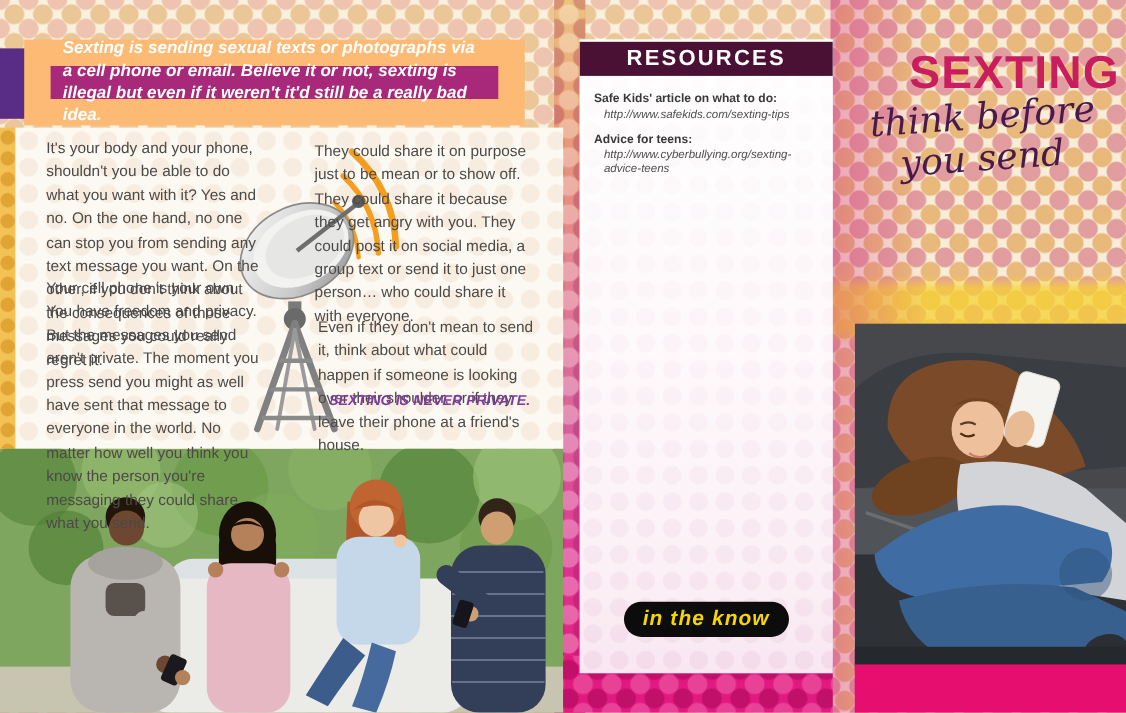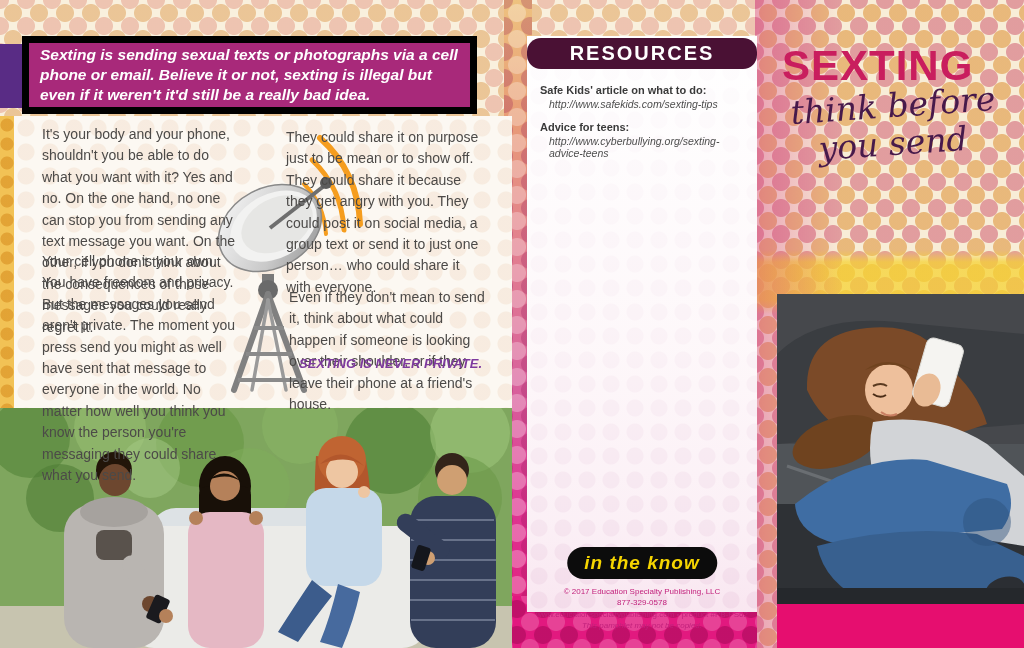--- a/index.html
+++ b/index.html
@@ -44,22 +44,22 @@
     background-color:#f2c255;
     background-image:radial-gradient(circle at 7px 9px, rgba(216,142,32,0.6) 6px, rgba(216,142,32,0) 7px);
     background-size:15px 19px; }
 
   
   #left-card { position:absolute; left:14px; top:116px; width:498px; height:292px; z-index:2;
     background-color:#fcf8f2;
     background-image:radial-gradient(circle at 12px 12px, rgba(228,188,150,0.20) 8px, rgba(228,188,150,0) 9px);
     background-size:24px 24px; }
   #purple-tab { position:absolute; left:0; top:44px; width:32px; height:64px; background:#592c85; z-index:3; }
-  #headline-frame { position:absolute; left:22px; top:36px; width:455px; height:78px; background:#000000;
-    padding:7px; z-index:4; }
+  #headline-frame { position:absolute; left:22px; top:36px; width:455px; height:78px; background:#fdba74;
+    padding:24px; z-index:4; }
   #headline-box { width:100%; height:100%; background:#a8297a; color:#ffffff;
     font-size:15.5px; font-weight:bold; font-style:italic; line-height:1.31; padding:3px 11px;
     display:flex; align-items:center; }
   .body-par { position:absolute; z-index:4; font-size:14px; line-height:1.53; color:#4c4a48; }
   #para1 { left:42px; top:124px; width:196px; }
   #para2 { left:42px; top:251px; width:196px; }
   #para3 { left:286px; top:127px; width:194px; text-align:left; }
   #para4 { left:289px; top:287px; width:202px; }
   #tagline { position:absolute; left:278px; top:356px; width:204px; z-index:4; text-align:right;
     color:#7e3a9e; font-weight:bold; font-style:italic; font-size:13px; }
@@ -68,33 +68,33 @@
   #photo-teens { position:absolute; left:0; top:408px; width:512px; height:240px; z-index:3; display:block; }
 
   
   #mid-card { position:absolute; left:527px; top:36px; width:230px; height:576px; z-index:2;
     background-color:#ffffff;
     background-image:
       linear-gradient(180deg, rgba(255,255,255,0.9) 0%, rgba(253,245,248,0.75) 55%, rgba(248,227,238,0.55) 85%, rgba(243,206,226,0.5) 100%),
       radial-gradient(circle at 12px 12px, rgba(203,150,190,0.22) 8px, rgba(203,150,190,0) 9px);
     background-size:auto, 24px 24px; }
   #resources-bar { margin-top:2px; width:100%; height:31px; background:#4a1134; color:#ffffff;
-    text-align:center; line-height:31px; font-size:20px; font-weight:bold; letter-spacing:2px;border-radius:14px; }
+    text-align:center; line-height:31px; font-size:20px; font-weight:bold; letter-spacing:2px; }
   #resource-list { padding:15px 12px 0 13px; }
   .res-label { font-size:11px; font-weight:bold; color:#3a3a3a; margin-bottom:2px; }
   .res-url { font-size:10.5px; font-style:italic; color:#4e4e4e; margin:0 0 11px 9px; }
   #logo-pill { position:absolute; left:50%; top:511px; transform:translateX(-50%);
     background:#0c0c0c; color:#f6d500; border-radius:17px; padding:5px 17px;
     font-size:19px; font-weight:bold; font-style:italic; letter-spacing:1px; white-space:nowrap; }
   #copyright { position:absolute; top:550px; width:100%; text-align:center;
     font-size:8px; line-height:1.42; color:#c2217c; }
   #copyright .cr-line-4 { font-style:italic; }
 
   
-  #cover-title { position:absolute; left:782px; top:42px; width:236px; z-index:3; text-align:left;
+  #cover-title { position:absolute; left:782px; top:42px; width:236px; z-index:3; text-align:right;
     font-size:42px; font-weight:bold; letter-spacing:1px; color:#c91e5e; }
   .script-line { position:absolute; z-index:3; width:250px; text-align:center;
     font-family:"DejaVu Serif", serif; font-style:italic; color:#471a4b; transform:rotate(-4deg); }
   #script1 { left:768px; top:86px; font-size:33px; }
   #script2 { left:768px; top:124px; font-size:33px; }
   #photo-girl { position:absolute; left:777px; top:294px; width:247px; height:316px; z-index:3; display:block; }
   #cover-bottom-bar { position:absolute; left:777px; top:604px; width:247px; height:44px;
     background:#e60e6f; z-index:3; }
 </style>
 </head>
@@ -228,26 +228,20 @@
 
 <section id="mid-card">
   <header id="resources-bar">RESOURCES</header>
   <div id="logo-pill">in the know</div>
   <div id="resource-list">
     <div class="res-label">Safe Kids' article on what to do:</div>
     <div class="res-url">http://www.safekids.com/sexting-tips</div>
     <div class="res-label">Advice for teens:</div>
     <div class="res-url">http://www.cyberbullying.org/sexting-advice-teens</div>
   </div>
-  <div id="copyright">
-    <div class="cr-line-1">© 2017 Education Specialty Publishing, LLC</div>
-    <div class="cr-line-2">877-329-0578</div>
-    <div class="cr-line-3">www.educationspecialtypublishing.com • product #PB-PS62</div>
-    <div class="cr-line-4">This pamphlet may not be copied.</div>
-  </div>
 </section>
 
 <section>
   <h1 id="cover-title">SEXTING</h1>
   <div class="script-line" id="script1">think before</div>
   <div class="script-line" id="script2">you send</div>
 
   <svg id="photo-girl" viewBox="0 0 247 316" preserveAspectRatio="none" aria-hidden="true">
     <rect width="247" height="316" fill="#46484c"></rect>
     <path d="M0,60 Q40,20 120,28 L247,40 L247,130 L0,150 Z" fill="#3a3d41"></path>

